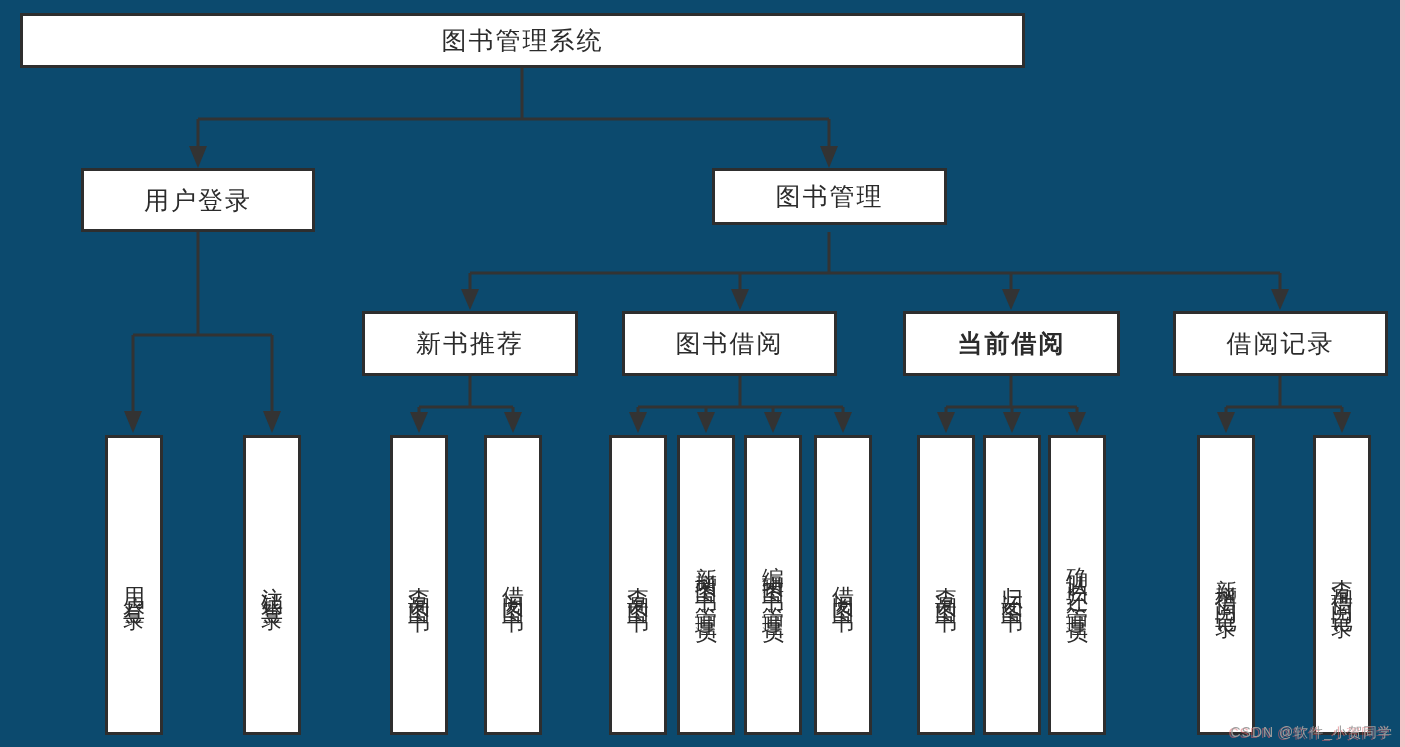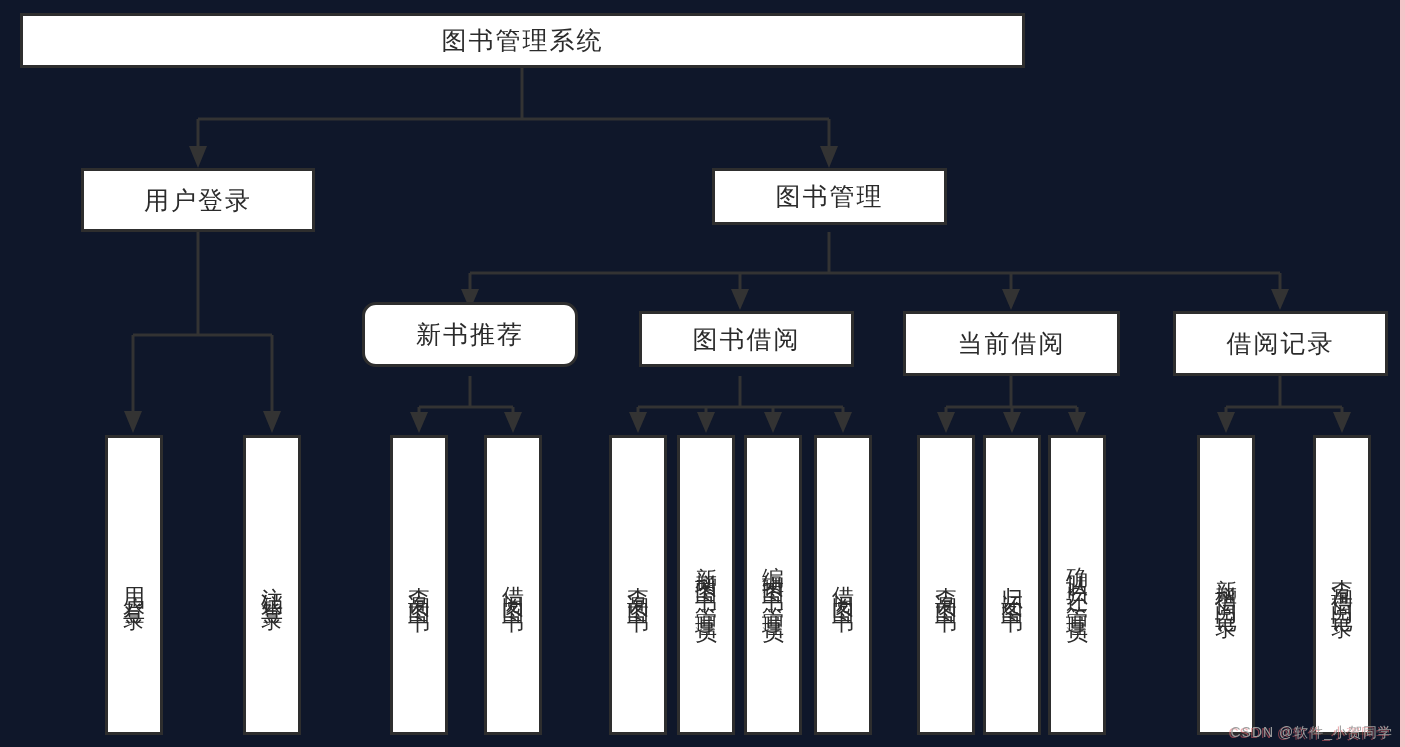--- a/index.html
+++ b/index.html
@@ -1,19 +1,19 @@
 <!DOCTYPE html>
 <html><head>
 <meta charset="utf-8">
 <style>
   html,body{margin:0;padding:0;background:#ffffff;}
   .canvas{
     position:relative;
     width:1405px;height:747px;
-    background:#0f172a;
+    background:#0c4a6e;
     font-family:"Liberation Sans","DejaVu Sans",sans-serif;
     overflow:hidden;
   }
   .connectors{position:absolute;left:0;top:0;width:1405px;height:747px;}
   .node{
     position:absolute;
     box-sizing:border-box;
     background:#ffffff;
     border:3px solid #2e2e2e;
     display:flex;align-items:center;justify-content:center;
@@ -105,27 +105,27 @@
     <span>图书管理系统</span>
   </div>
 
   <div class="node h" style="left:81px;top:168px;width:234px;height:64px;">
     <span>用户登录</span>
   </div>
   <div class="node h" style="left:712px;top:168px;width:235px;height:57px;">
     <span>图书管理</span>
   </div>
 
-  <div class="node h" style="left:362px;top:302px;width:216px;height:65px;border-radius:14px;">
+  <div class="node h" style="left:362px;top:311px;width:216px;height:65px;">
     <span>新书推荐</span>
   </div>
-  <div class="node h" style="left:639px;top:311px;width:215px;height:56px;">
+  <div class="node h" style="left:622px;top:311px;width:215px;height:65px;">
     <span>图书借阅</span>
   </div>
-  <div class="node h" style="left:903px;top:311px;width:217px;height:65px;">
+  <div class="node h" style="left:903px;top:311px;width:217px;height:65px;font-weight:bold;">
     <span>当前借阅</span>
   </div>
   <div class="node h" style="left:1173px;top:311px;width:215px;height:65px;">
     <span>借阅记录</span>
   </div>
 
   <div class="node v" style="left:105px;top:435px;width:58px;height:300px;">
     <span>用户登录</span>
   </div>
   <div class="node v" style="left:243px;top:435px;width:58px;height:300px;">

